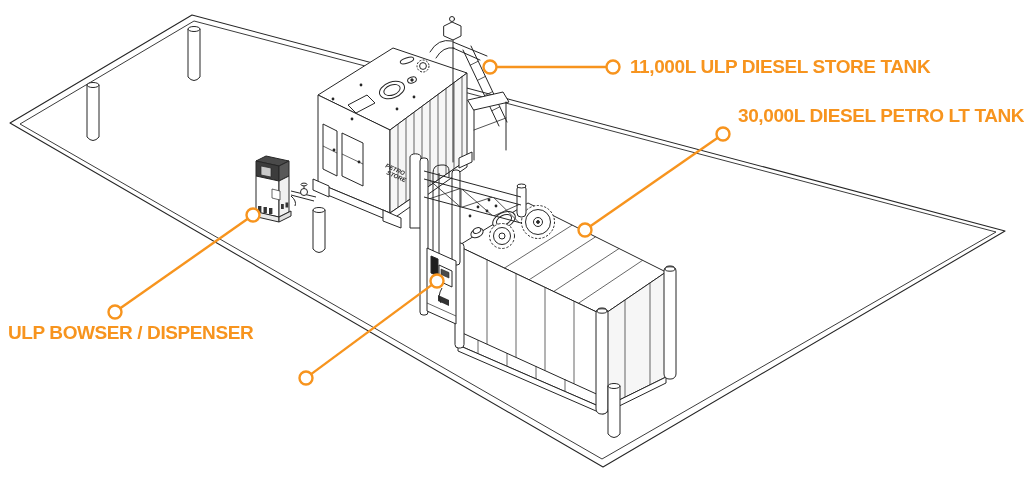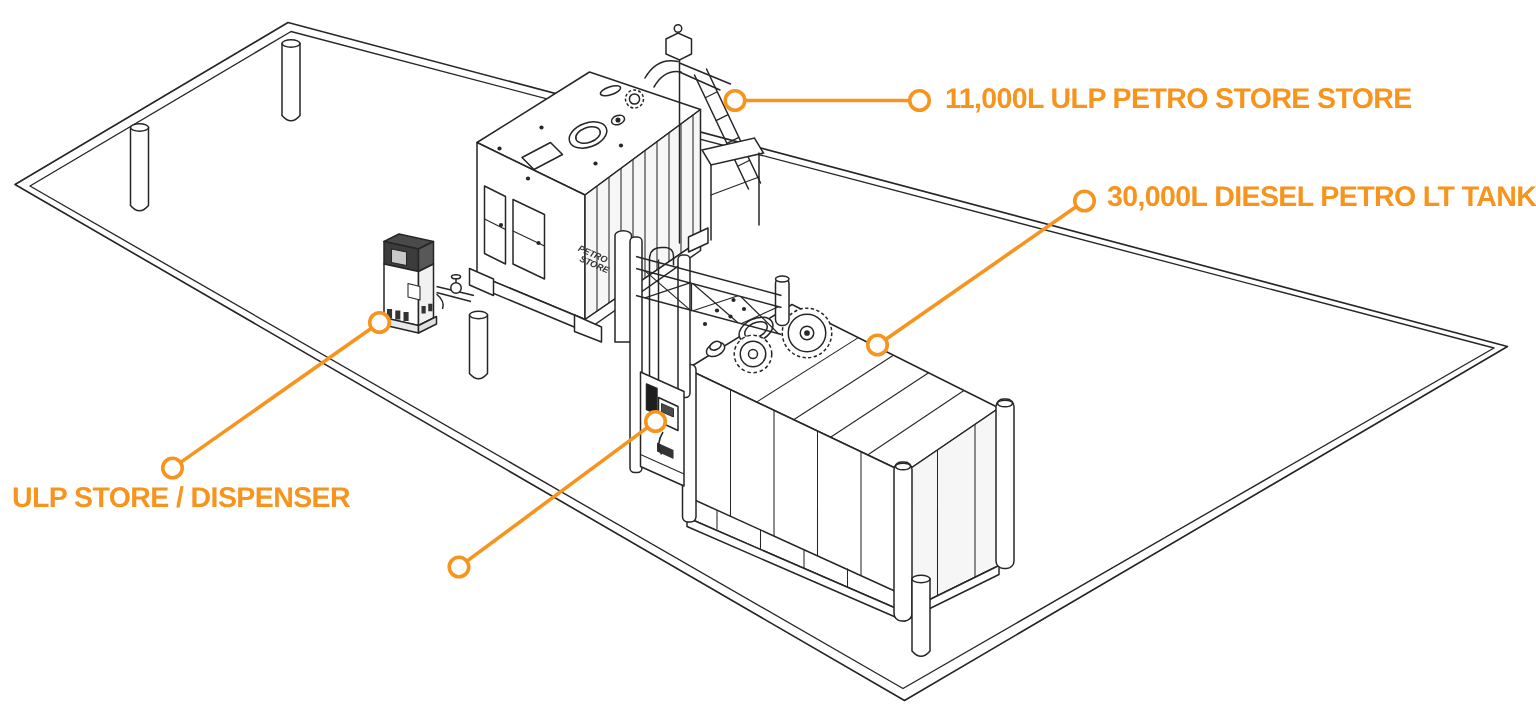--- a/index.html
+++ b/index.html
@@ -6,21 +6,21 @@
   .stage{
     position:relative;width:1024px;height:479px;background:#ffffff;overflow:hidden;
     font-family:"Liberation Sans",sans-serif;
   }
   .stage svg{position:absolute;left:0;top:0;}
   .callout-label{
     position:absolute;font-weight:bold;font-size:19px;line-height:23.5px;
     color:#F7941E;letter-spacing:-0.4px;white-space:nowrap;
   }
   #lbl-ulp-tank{left:630px;top:55px;}
-  #lbl-diesel-tank{left:738px;top:120px;}
+  #lbl-diesel-tank{left:738px;top:104px;}
   #lbl-bowser{left:8px;top:321px;}
   #lbl-refuel{left:63px;top:394px;}
 </style>
 </head>
 <body>
 
 <div class="stage">
 <svg width="1024" height="479" viewBox="0 0 1024 479">
 
   <g fill="#ffffff" stroke="#262626" stroke-width="1.1" stroke-linejoin="round">
@@ -278,18 +278,18 @@
       <circle cx="115" cy="312" r="6.5"></circle>
     </g>
     <g>
       <line x1="432.2" y1="284.6" x2="310.8" y2="374.4"></line>
       <circle cx="437" cy="281" r="6.5"></circle>
       <circle cx="306" cy="378" r="6.5"></circle>
     </g>
   </g>
 </svg>
 
-  <div class="callout-label" id="lbl-ulp-tank">11,000L ULP PETRO STORE STORE</div>
+  <div class="callout-label" id="lbl-ulp-tank">11,000L ULP DIESEL STORE TANK</div>
   <div class="callout-label" id="lbl-diesel-tank">30,000L DIESEL PETRO LT TANK</div>
-  <div class="callout-label" id="lbl-bowser">ULP STORE / DISPENSER</div>
+  <div class="callout-label" id="lbl-bowser">ULP BOWSER / DISPENSER</div>
   <div class="callout-label" id="lbl-refuel">
   </div>
 </div>
 
 </body></html>

